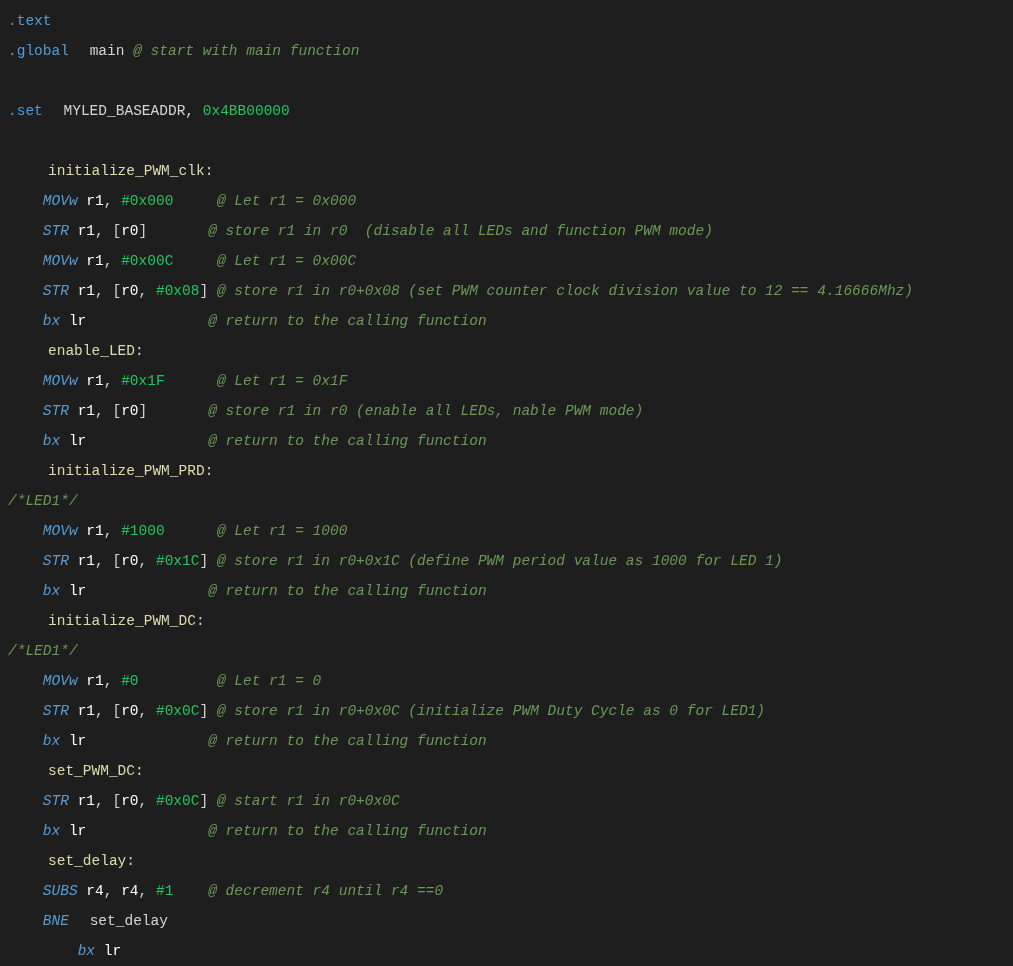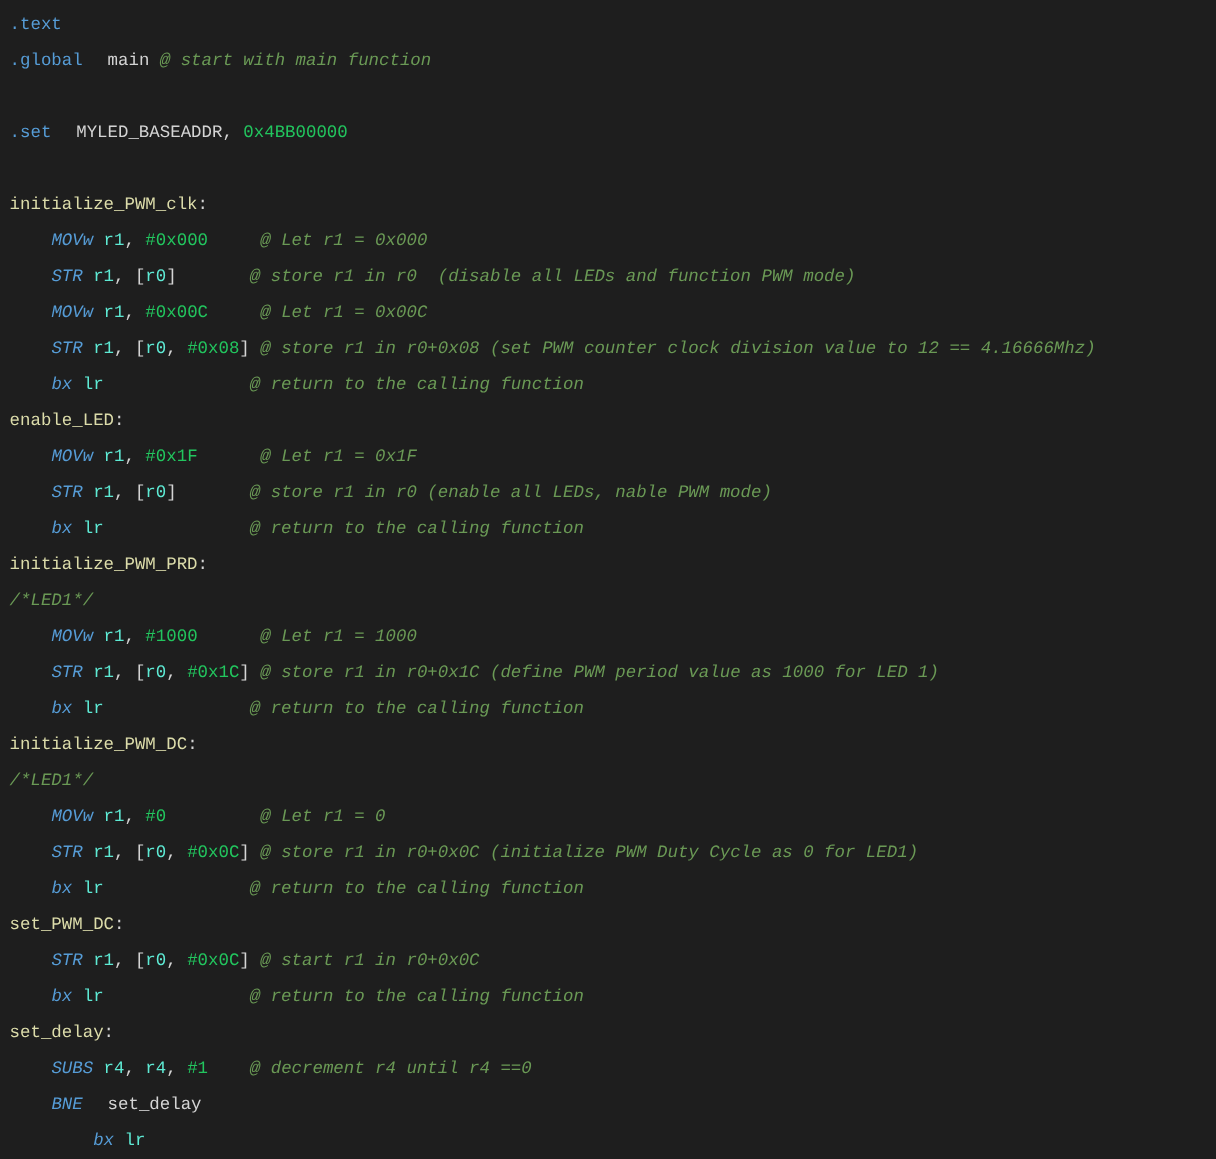--- a/index.html
+++ b/index.html
@@ -15,23 +15,23 @@
     padding: 6px 8px;
     font-family: Consolas, "Courier New", monospace;
     font-size: 14.5px;
     line-height: 30px;
     white-space: pre;
     color: #d4d4d4;
   }
   .c-directive { color: #569cd6; }
   .c-ident     { color: #d4d4d4; padding-left: 12px; }
   .c-comment   { color: #6a9955; font-style: italic; margin-top: 11px; }
-  .c-label     { color: #dcdcaa; }
+  .c-label     { color: #dcdcaa; margin-left: 40px; }
   .c-mnemonic  { color: #569cd6; font-style: italic; }
-  .c-reg       { color: #5eead4; }
+  .c-reg       { color: #ffffff; }
   .c-num       { color: #22c55e; }
   .c-punct     { color: #d4d4d4; }
 </style>
 </head>
 <body>
 
 <pre class="code" id="code-root"><span><span class="c-directive">.text</span></span>
 <span><span class="c-directive">.global</span><span> </span><span class="c-ident">main</span><span> </span><span class="c-comment">@ start with main function</span></span>
 <span>&nbsp;</span>
 <span><span class="c-directive">.set</span><span> </span><span class="c-ident">MYLED_BASEADDR</span><span class="c-punct">, </span><span class="c-num">0x4BB00000</span></span>

